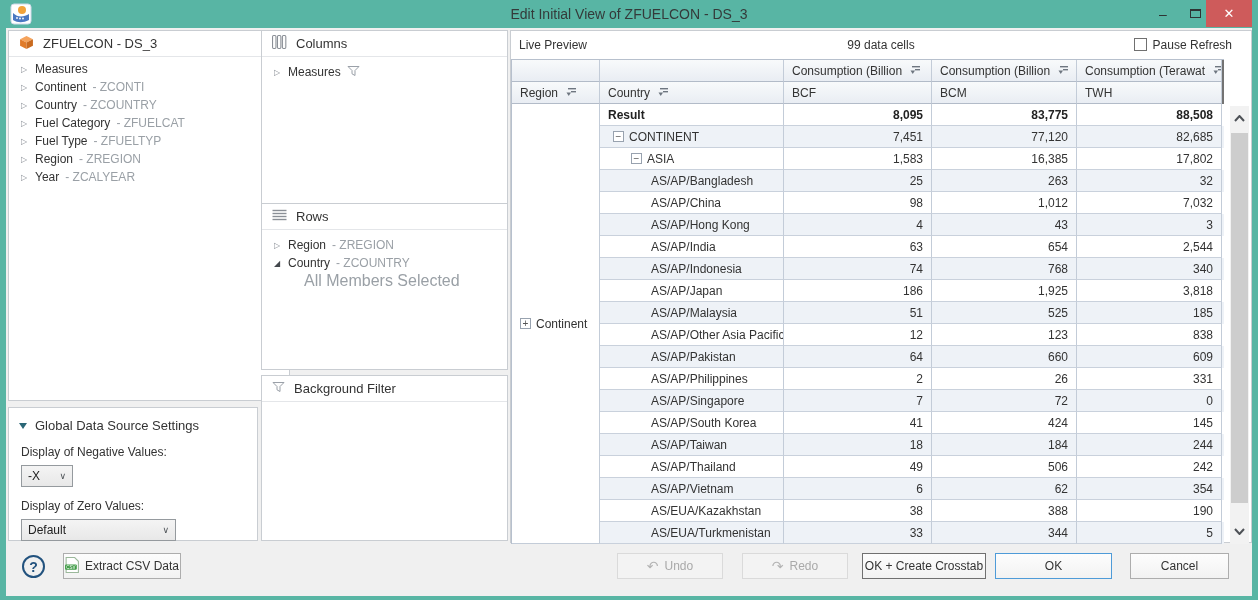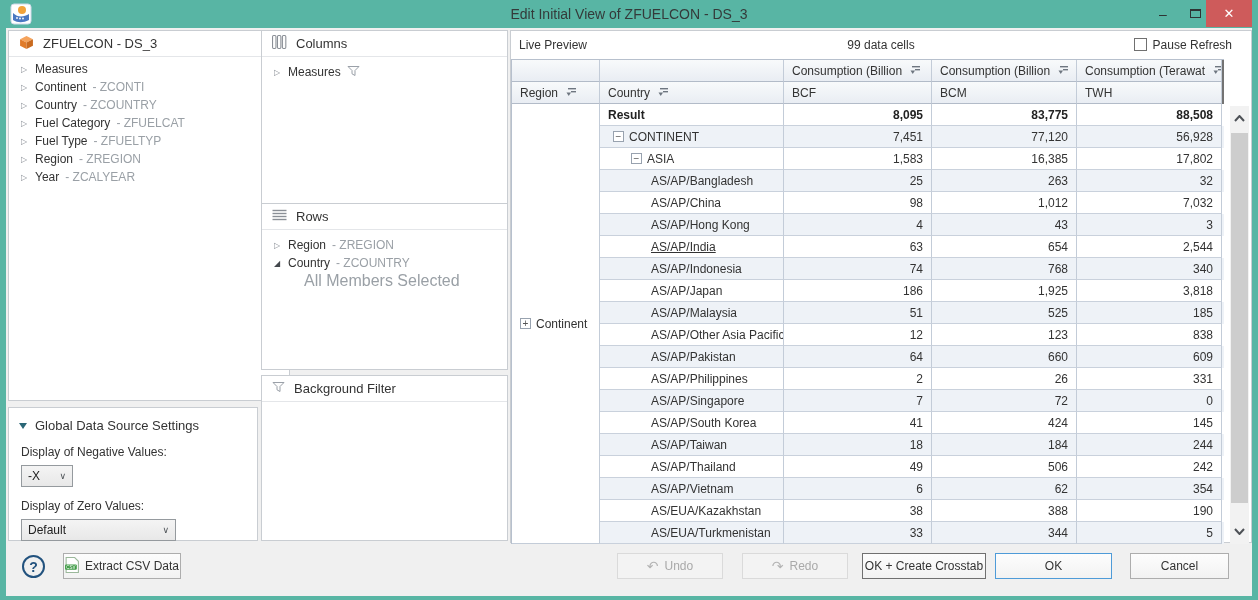--- a/index.html
+++ b/index.html
@@ -314,21 +314,21 @@
               <div class="tcell tnum">83,775</div>
               <div class="tcell tnum">88,508</div>
             </div>
             <div class="trow alt">
               <div class="tcell tlabel" style="padding-left: 13px;">
                 <span class="xbox">−</span>
                 <span>CONTINENT</span>
               </div>
               <div class="tcell tnum">7,451</div>
               <div class="tcell tnum">77,120</div>
-              <div class="tcell tnum">56,928</div>
+              <div class="tcell tnum">82,685</div>
             </div>
             <div class="trow">
               <div class="tcell tlabel" style="padding-left: 31px;">
                 <span class="xbox">−</span>
                 <span>ASIA</span>
               </div>
               <div class="tcell tnum">1,583</div>
               <div class="tcell tnum">16,385</div>
               <div class="tcell tnum">17,802</div>
             </div>
@@ -350,21 +350,21 @@
             </div>
             <div class="trow alt">
               <div class="tcell tlabel" style="padding-left: 51px;">
                 <span>AS/AP/Hong Kong</span>
               </div>
               <div class="tcell tnum">4</div>
               <div class="tcell tnum">43</div>
               <div class="tcell tnum">3</div>
             </div>
             <div class="trow">
-              <div class="tcell tlabel" style="padding-left: 51px; text-decoration: underline;">
+              <div class="tcell tlabel" style="padding-left: 51px;">
                 <span>AS/AP/India</span>
               </div>
               <div class="tcell tnum">63</div>
               <div class="tcell tnum">654</div>
               <div class="tcell tnum">2,544</div>
             </div>
             <div class="trow alt">
               <div class="tcell tlabel" style="padding-left: 51px;">
                 <span>AS/AP/Indonesia</span>
               </div>

